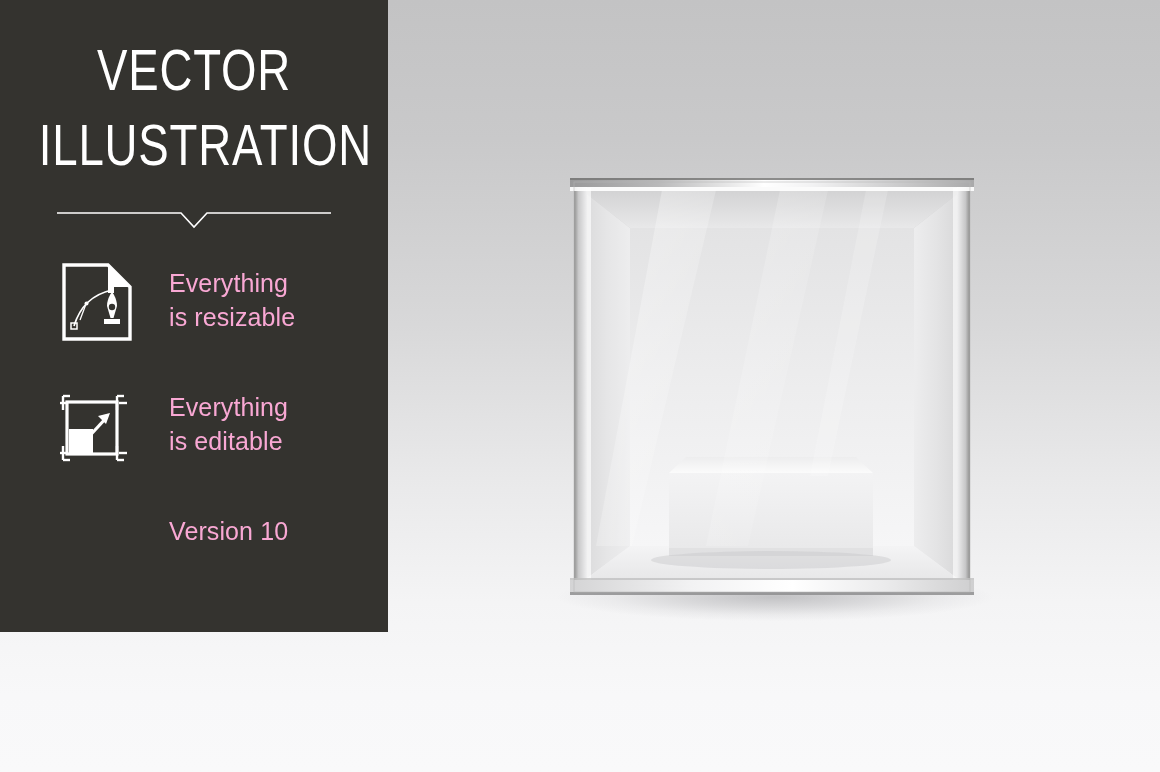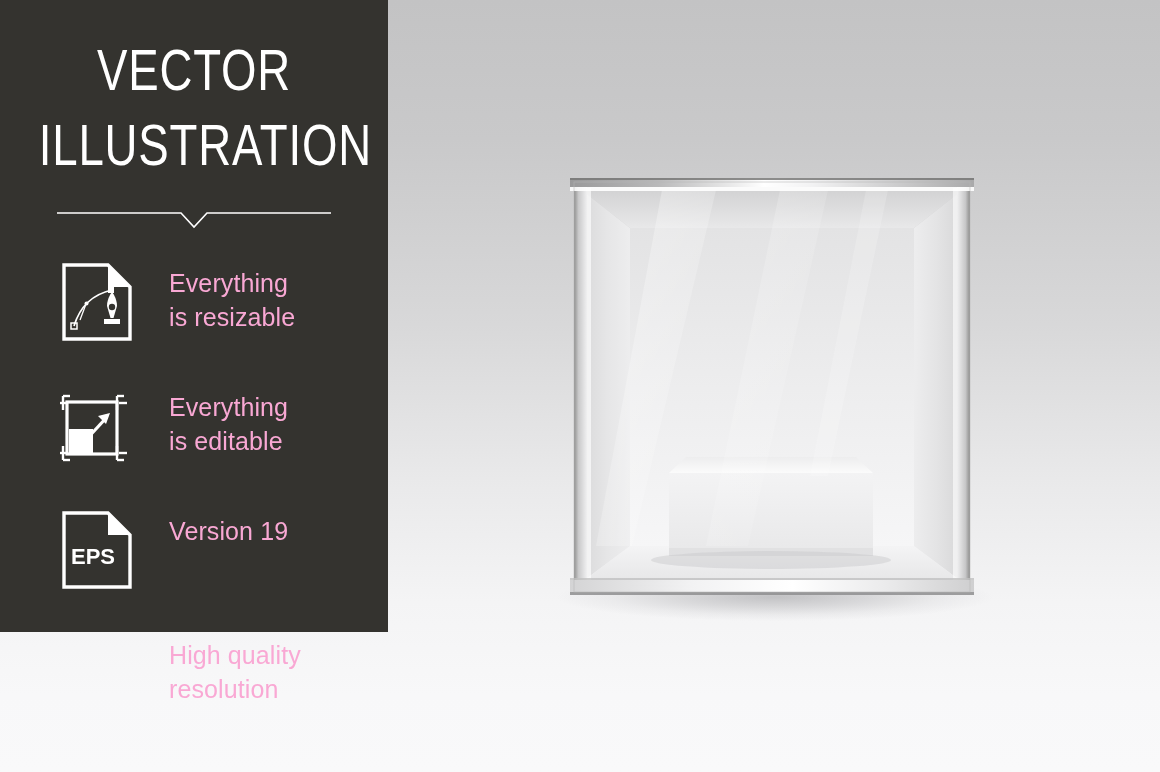--- a/index.html
+++ b/index.html
@@ -313,36 +313,25 @@
             <path d="M50 27 L38 30 L46 38 Z" fill="#ffffff"></path>
           </svg>
         </div>
         <div class="feature-text">
           <span class="tline">Everything</span>
           <span class="tline">is editable</span>
         </div>
       </div>
 
       <div class="feature-row">
-        <div class="feature-icon">
-          <svg width="74" height="80" viewBox="0 0 74 80" xmlns="http://www.w3.org/2000/svg">
-            <path d="M4 3 H48 L70 25 V77 H4 Z" fill="none" stroke="#ffffff" stroke-width="3.4"></path>
-            <path d="M48 3 V25 H70 Z" fill="#ffffff"></path>
-            <text x="11" y="54" font-family="Liberation Sans, sans-serif" font-size="22" font-weight="bold" fill="#ffffff">EPS</text>
-          </svg>
-        </div>
         <div class="feature-text">
-          <span class="tline">Version 19</span>
+          <span class="tline">Version 10</span>
           <span class="tline"></span>
         </div>
       </div>
 
       <div class="feature-row">
-        <div class="feature-text">
-          <span class="tline">High quality</span>
-          <span class="tline">resolution</span>
-        </div>
       </div>
 
     </div>
   </div>
 
 </div>
 
 </body></html>

